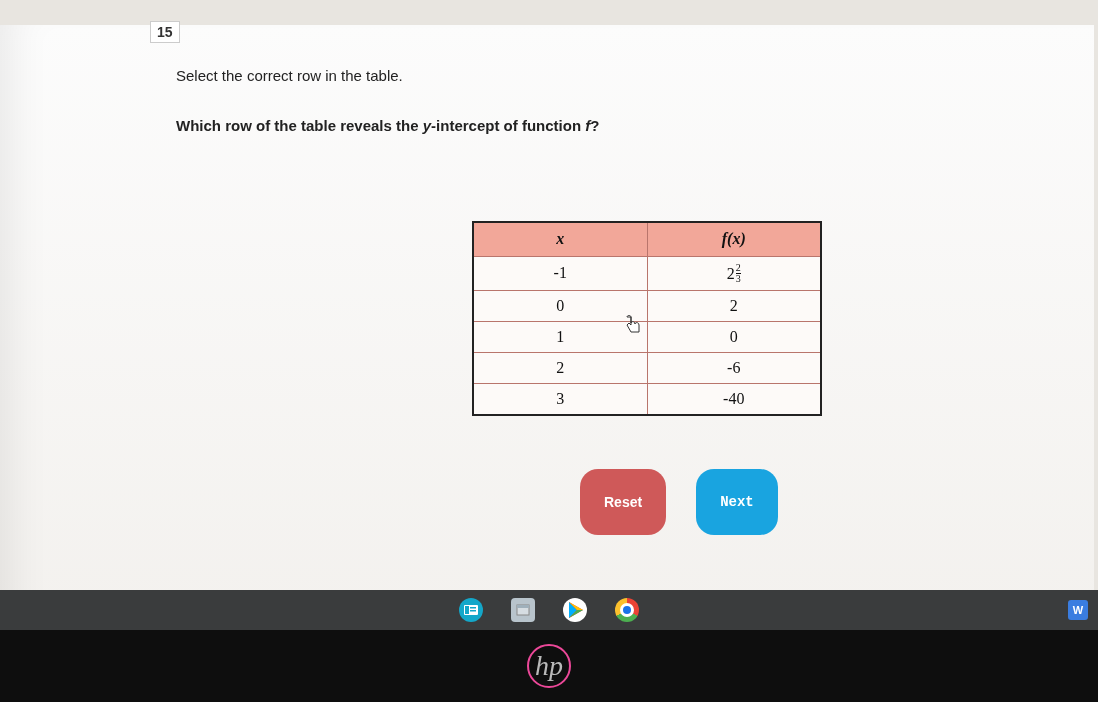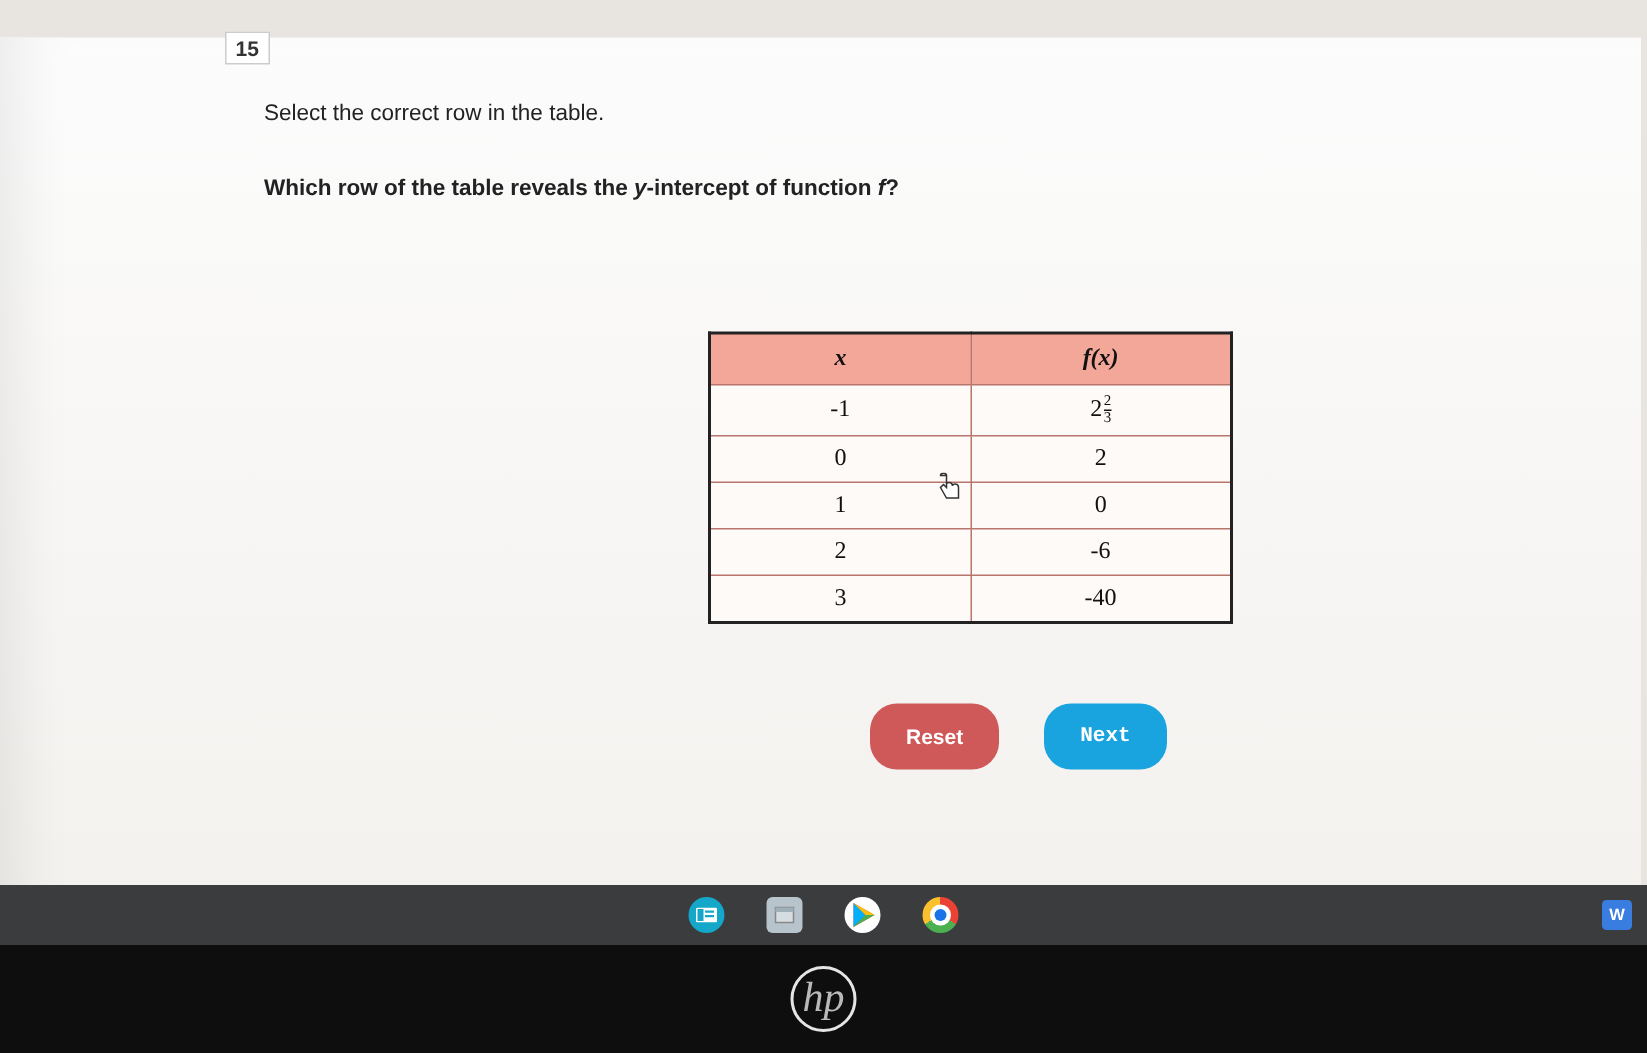--- a/index.html
+++ b/index.html
@@ -83,21 +83,21 @@
   }
   .btn-row {
     position: absolute;
     top: 444px; left: 580px;
     display: flex;
     gap: 30px;
   }
   .btn {
     border: none;
     border-radius: 18px;
-    padding: 14px 24px;
+    padding: 25px 24px;
     font-size: 14px;
     font-weight: bold;
     color: #fff;
     cursor: pointer;
     font-family: Arial, sans-serif;
   }
   .btn-reset { background: #cf5959; }
   .btn-next  { background: #19a4e0; font-family: Liberation Mono, monospace; }
   .footer {
     position: absolute;
@@ -124,21 +124,21 @@
   .ticon-chrome::after{content:"";position:absolute;inset:5px;border-radius:50%;background:#fff;}
   .ticon-chrome::before{content:"";position:absolute;inset:8px;border-radius:50%;background:#1a73e8;z-index:2;}
   .ticon-word { position:absolute; right:10px; width:20px; height:20px; background:#3a7de0; border-radius:3px; color:#fff; font-size:11px; font-weight:bold; display:flex;align-items:center;justify-content:center;}
   .bezel {
     position: absolute;
     left: 0; right: 0;
     top: 630px; bottom: 0;
     background: #0e0e0e;
     display:flex; align-items:center; justify-content:center;
   }
-  .hp-logo { color:#b9b9b9; font-style: italic; font-family: 'Times New Roman', serif; font-size: 28px; border:2px solid #e5e5e5; border-radius:50%; width:44px; height:44px; display:flex;align-items:center;justify-content:center;}
+  .hp-logo { color:#b9b9b9; font-style: italic; font-family: 'Times New Roman', serif; font-size: 28px; border:2px solid #ec4899; border-radius:50%; width:44px; height:44px; display:flex;align-items:center;justify-content:center;}
 </style>
 </head>
 <body>
 
 <div class="page">
 
   <div class="qnum">15</div>
 
   <div class="instruction">Select the correct row in the table.</div>
 

